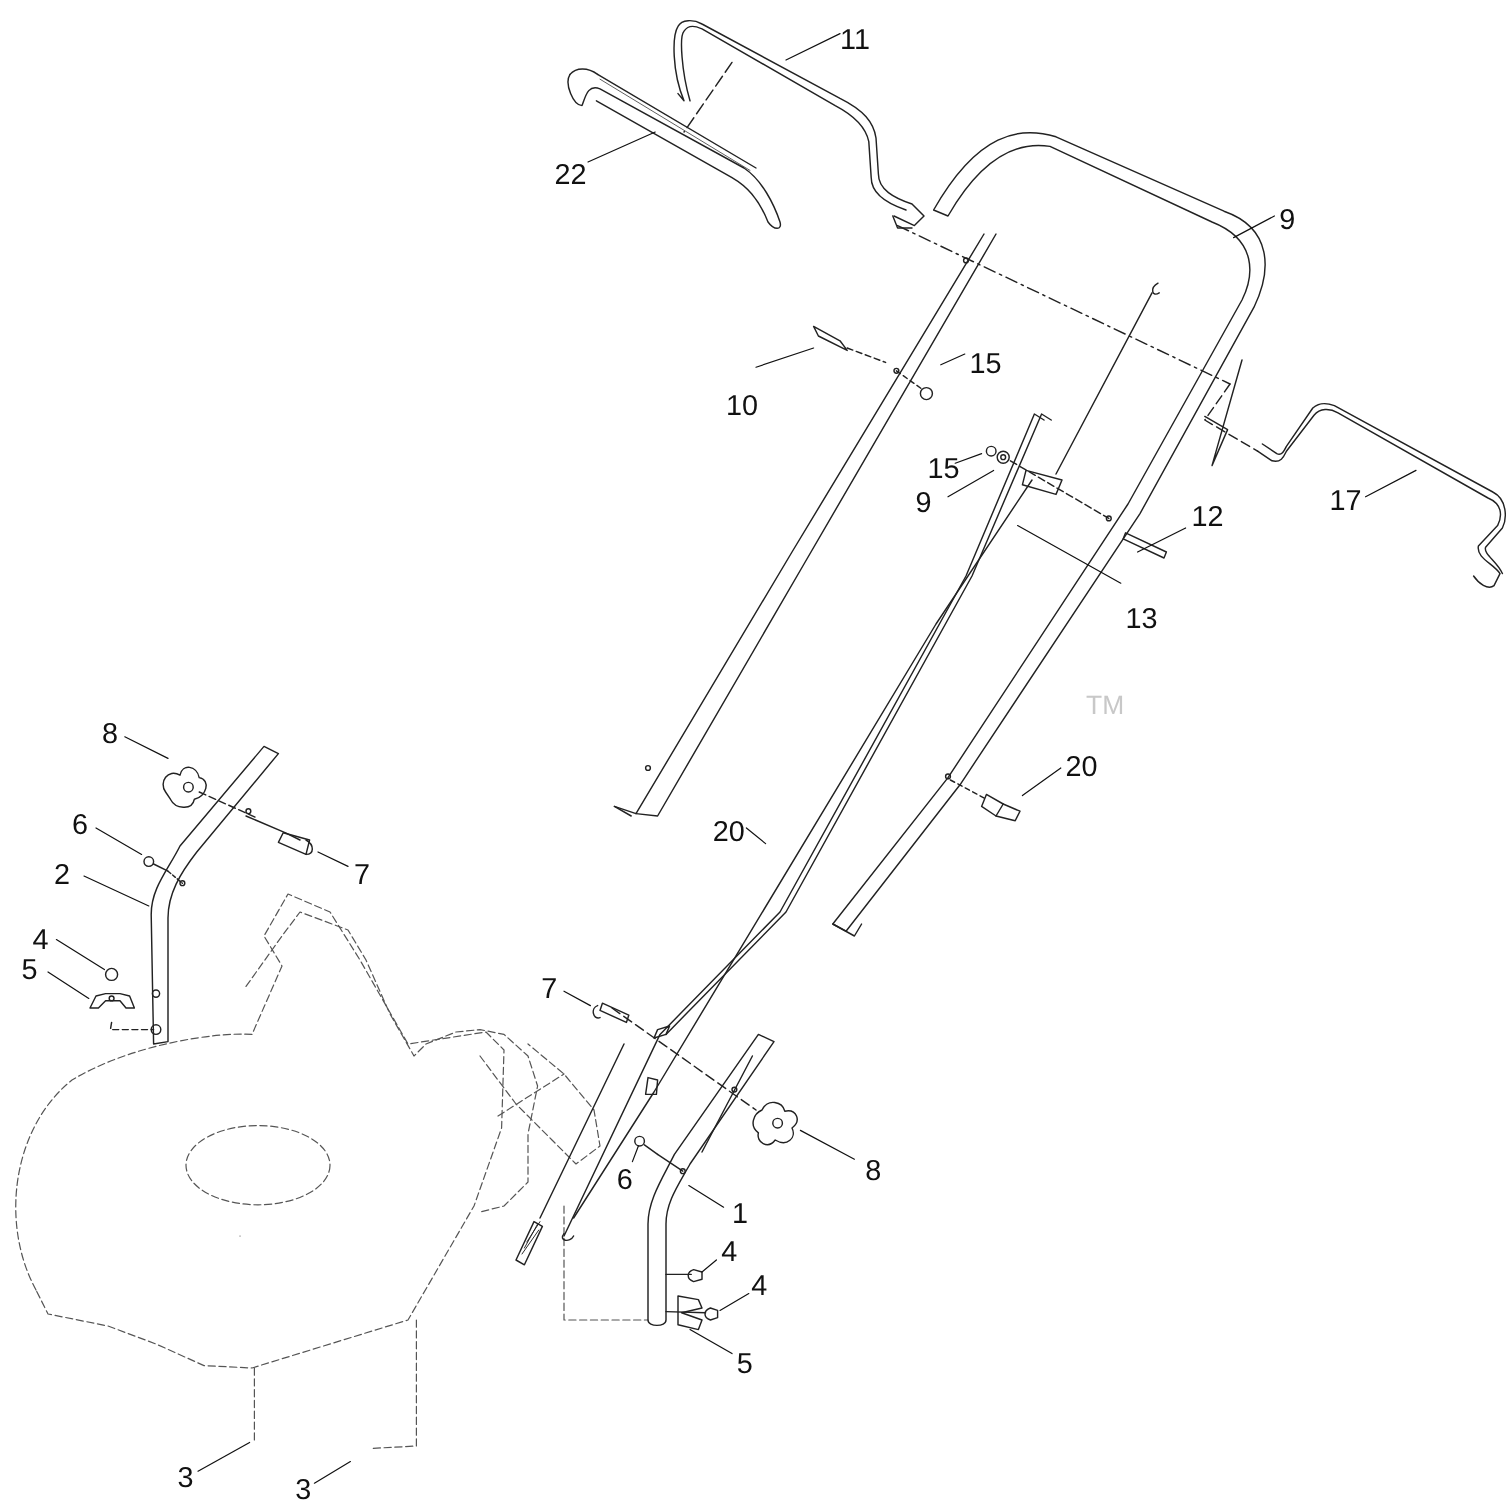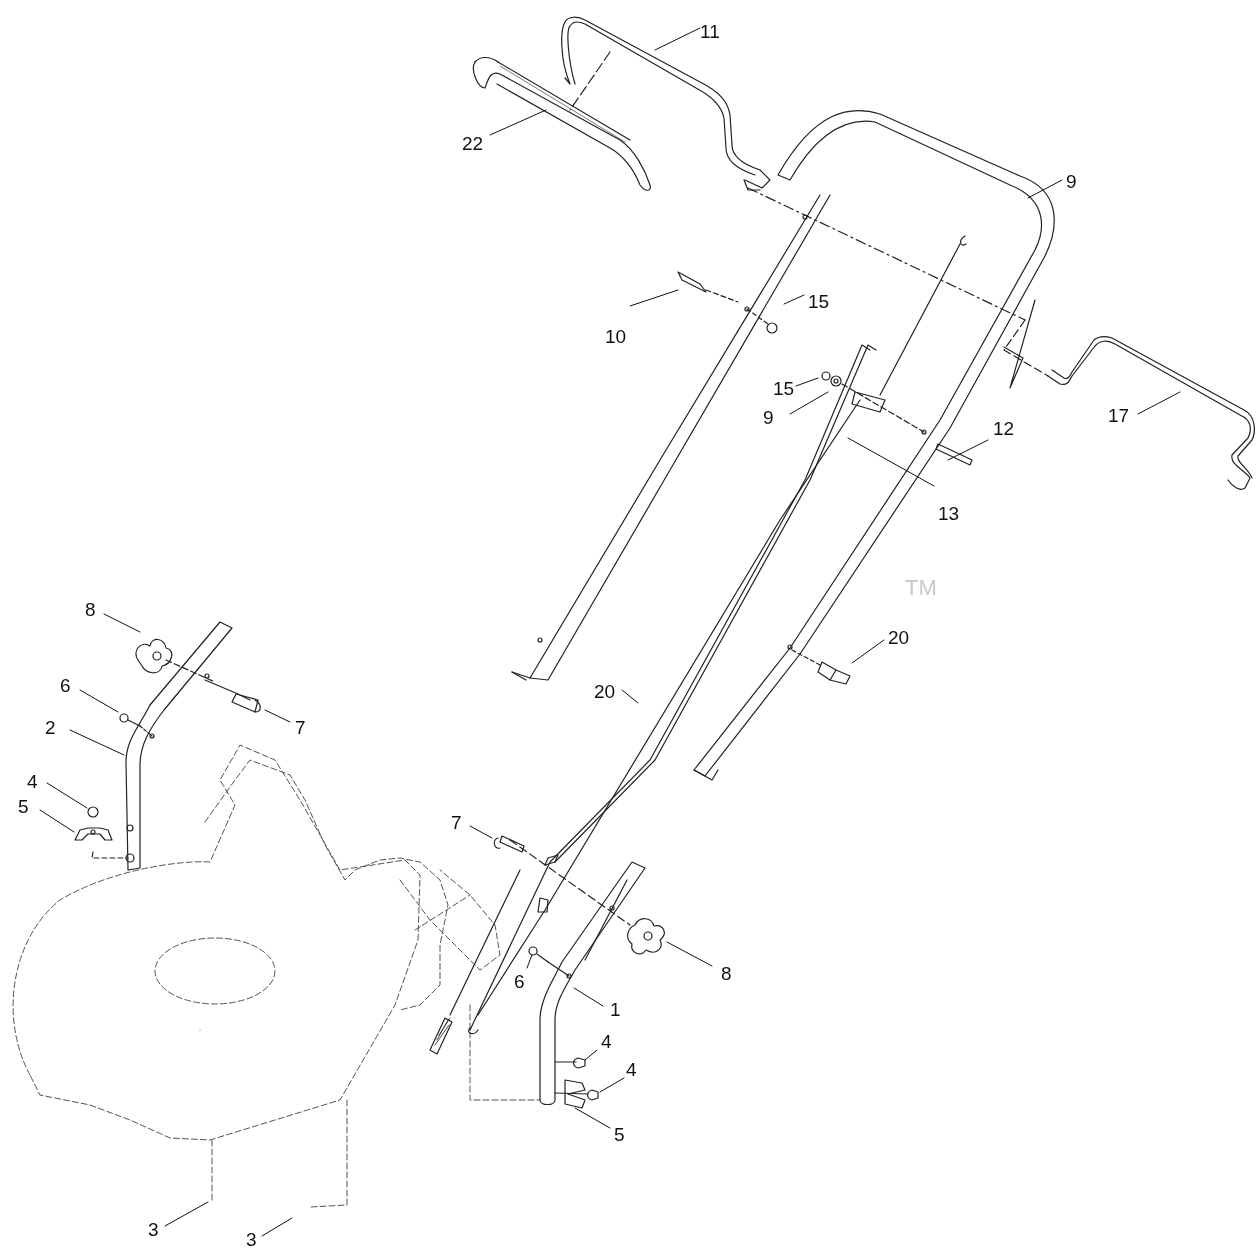--- a/index.html
+++ b/index.html
@@ -1,20 +1,20 @@
 <!DOCTYPE html>
 <html><head>
 <meta charset="utf-8">
 <style>
   html,body{margin:0;padding:0;background:#ffffff;}
   #stage{position:relative;width:1257px;height:1255px;overflow:hidden;background:#fff;font-family:"Liberation Sans",sans-serif;}
   #stage svg{position:absolute;left:0;top:0;}
   .wm{position:absolute;left:318px;top:548px;font-family:"DejaVu Serif","Liberation Serif",serif;font-weight:bold;font-size:118px;color:#c8c8c8;letter-spacing:-2px;line-height:1;user-select:none;}
   .tm{position:absolute;left:905px;top:575px;font-size:22px;color:#c8c8c8;}
-  .callout{position:absolute;font-size:19px;color:#111;line-height:1;}
+  .callout{position:absolute;font-size:24px;color:#111;line-height:1;}
 </style>
 </head>
 <body>
 
 <div id="stage">
 
   <div class="tm">TM</div>
 
   <svg width="1257" height="1255" viewBox="0 0 1257 1255" fill="none" stroke="#222" stroke-width="1.2" stroke-linecap="round" stroke-linejoin="round">
 

